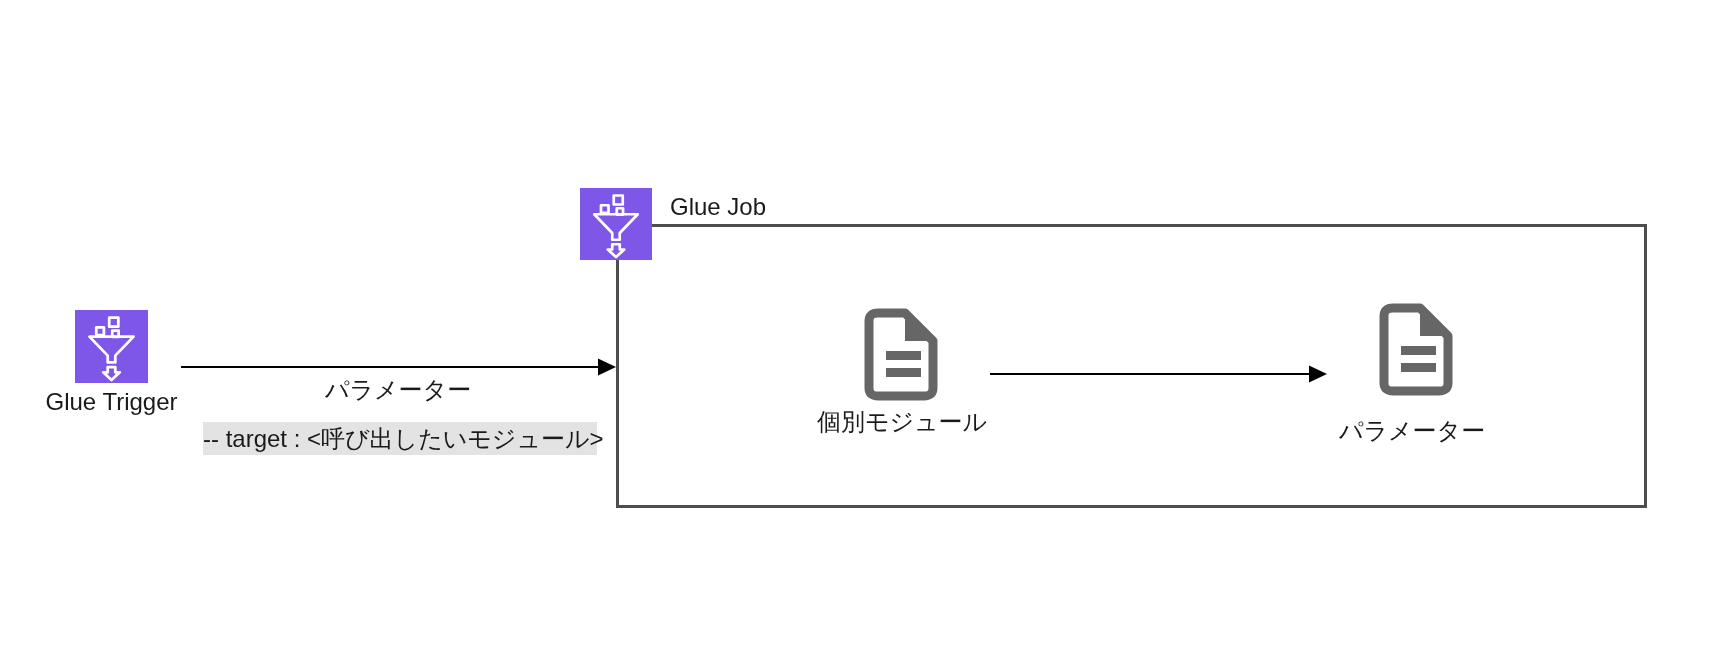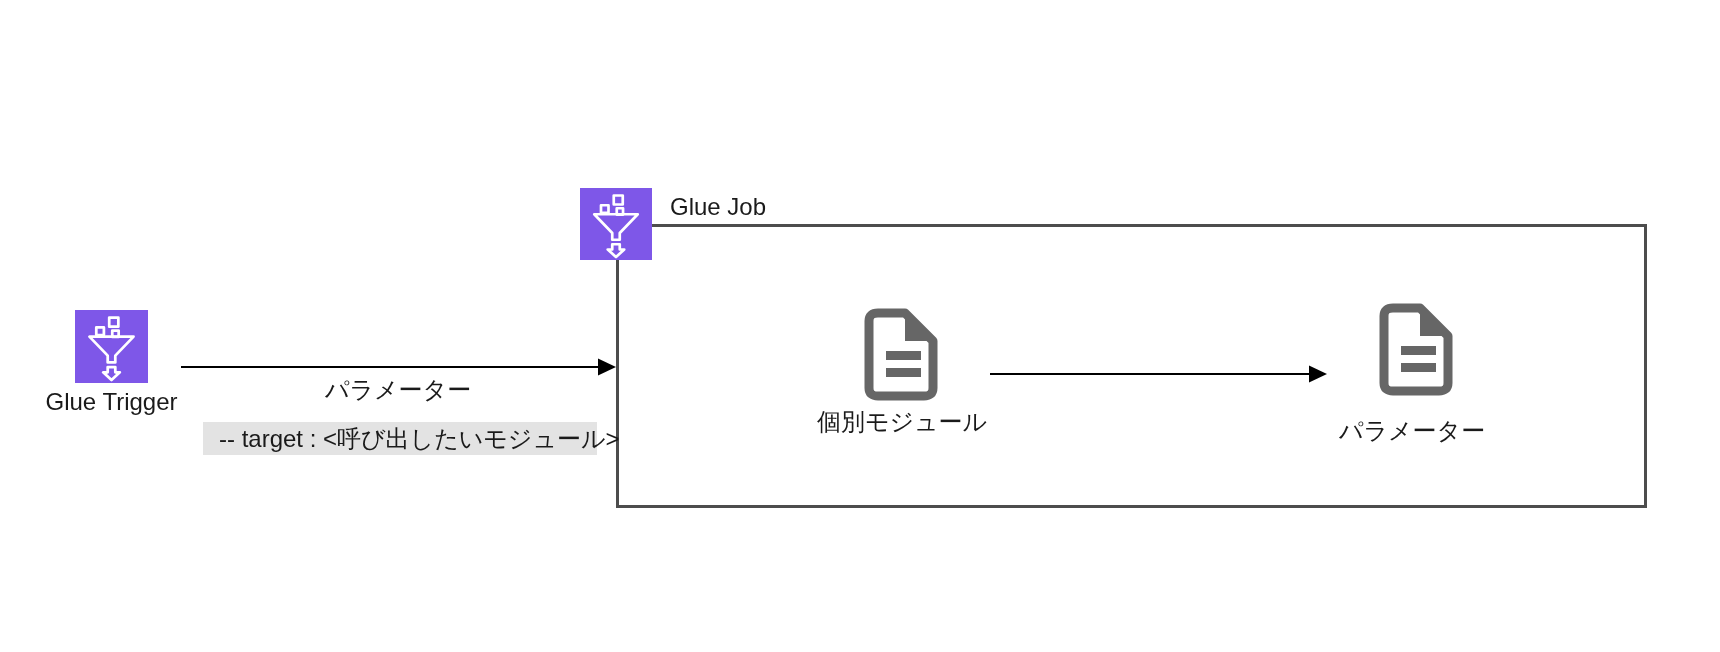--- a/index.html
+++ b/index.html
@@ -71,21 +71,20 @@
   .edge-annotation {
     position: absolute;
     left: 203px; top: 422px;
     width: 394px; height: 33px;
     background: #E3E3E3;
     text-align: center;
     font-size: 24px;
     line-height: 33px;
     white-space: nowrap;
     z-index: 2;
-    padding-left: 16px;
   }
   .doc-icon {
     position: absolute;
     z-index: 2;
   }
   .doc-icon svg { width: 100%; height: 100%; display: block; }
   .doc1-icon { left: 862px; top: 308px; width: 76px; height: 94px; }
   .doc2-icon { left: 1377px; top: 303px; width: 76px; height: 94px; }
   .doc1-label { left: 802px; top: 408px; width: 200px; }
   .doc2-label { left: 1312px; top: 417px; width: 200px; }

